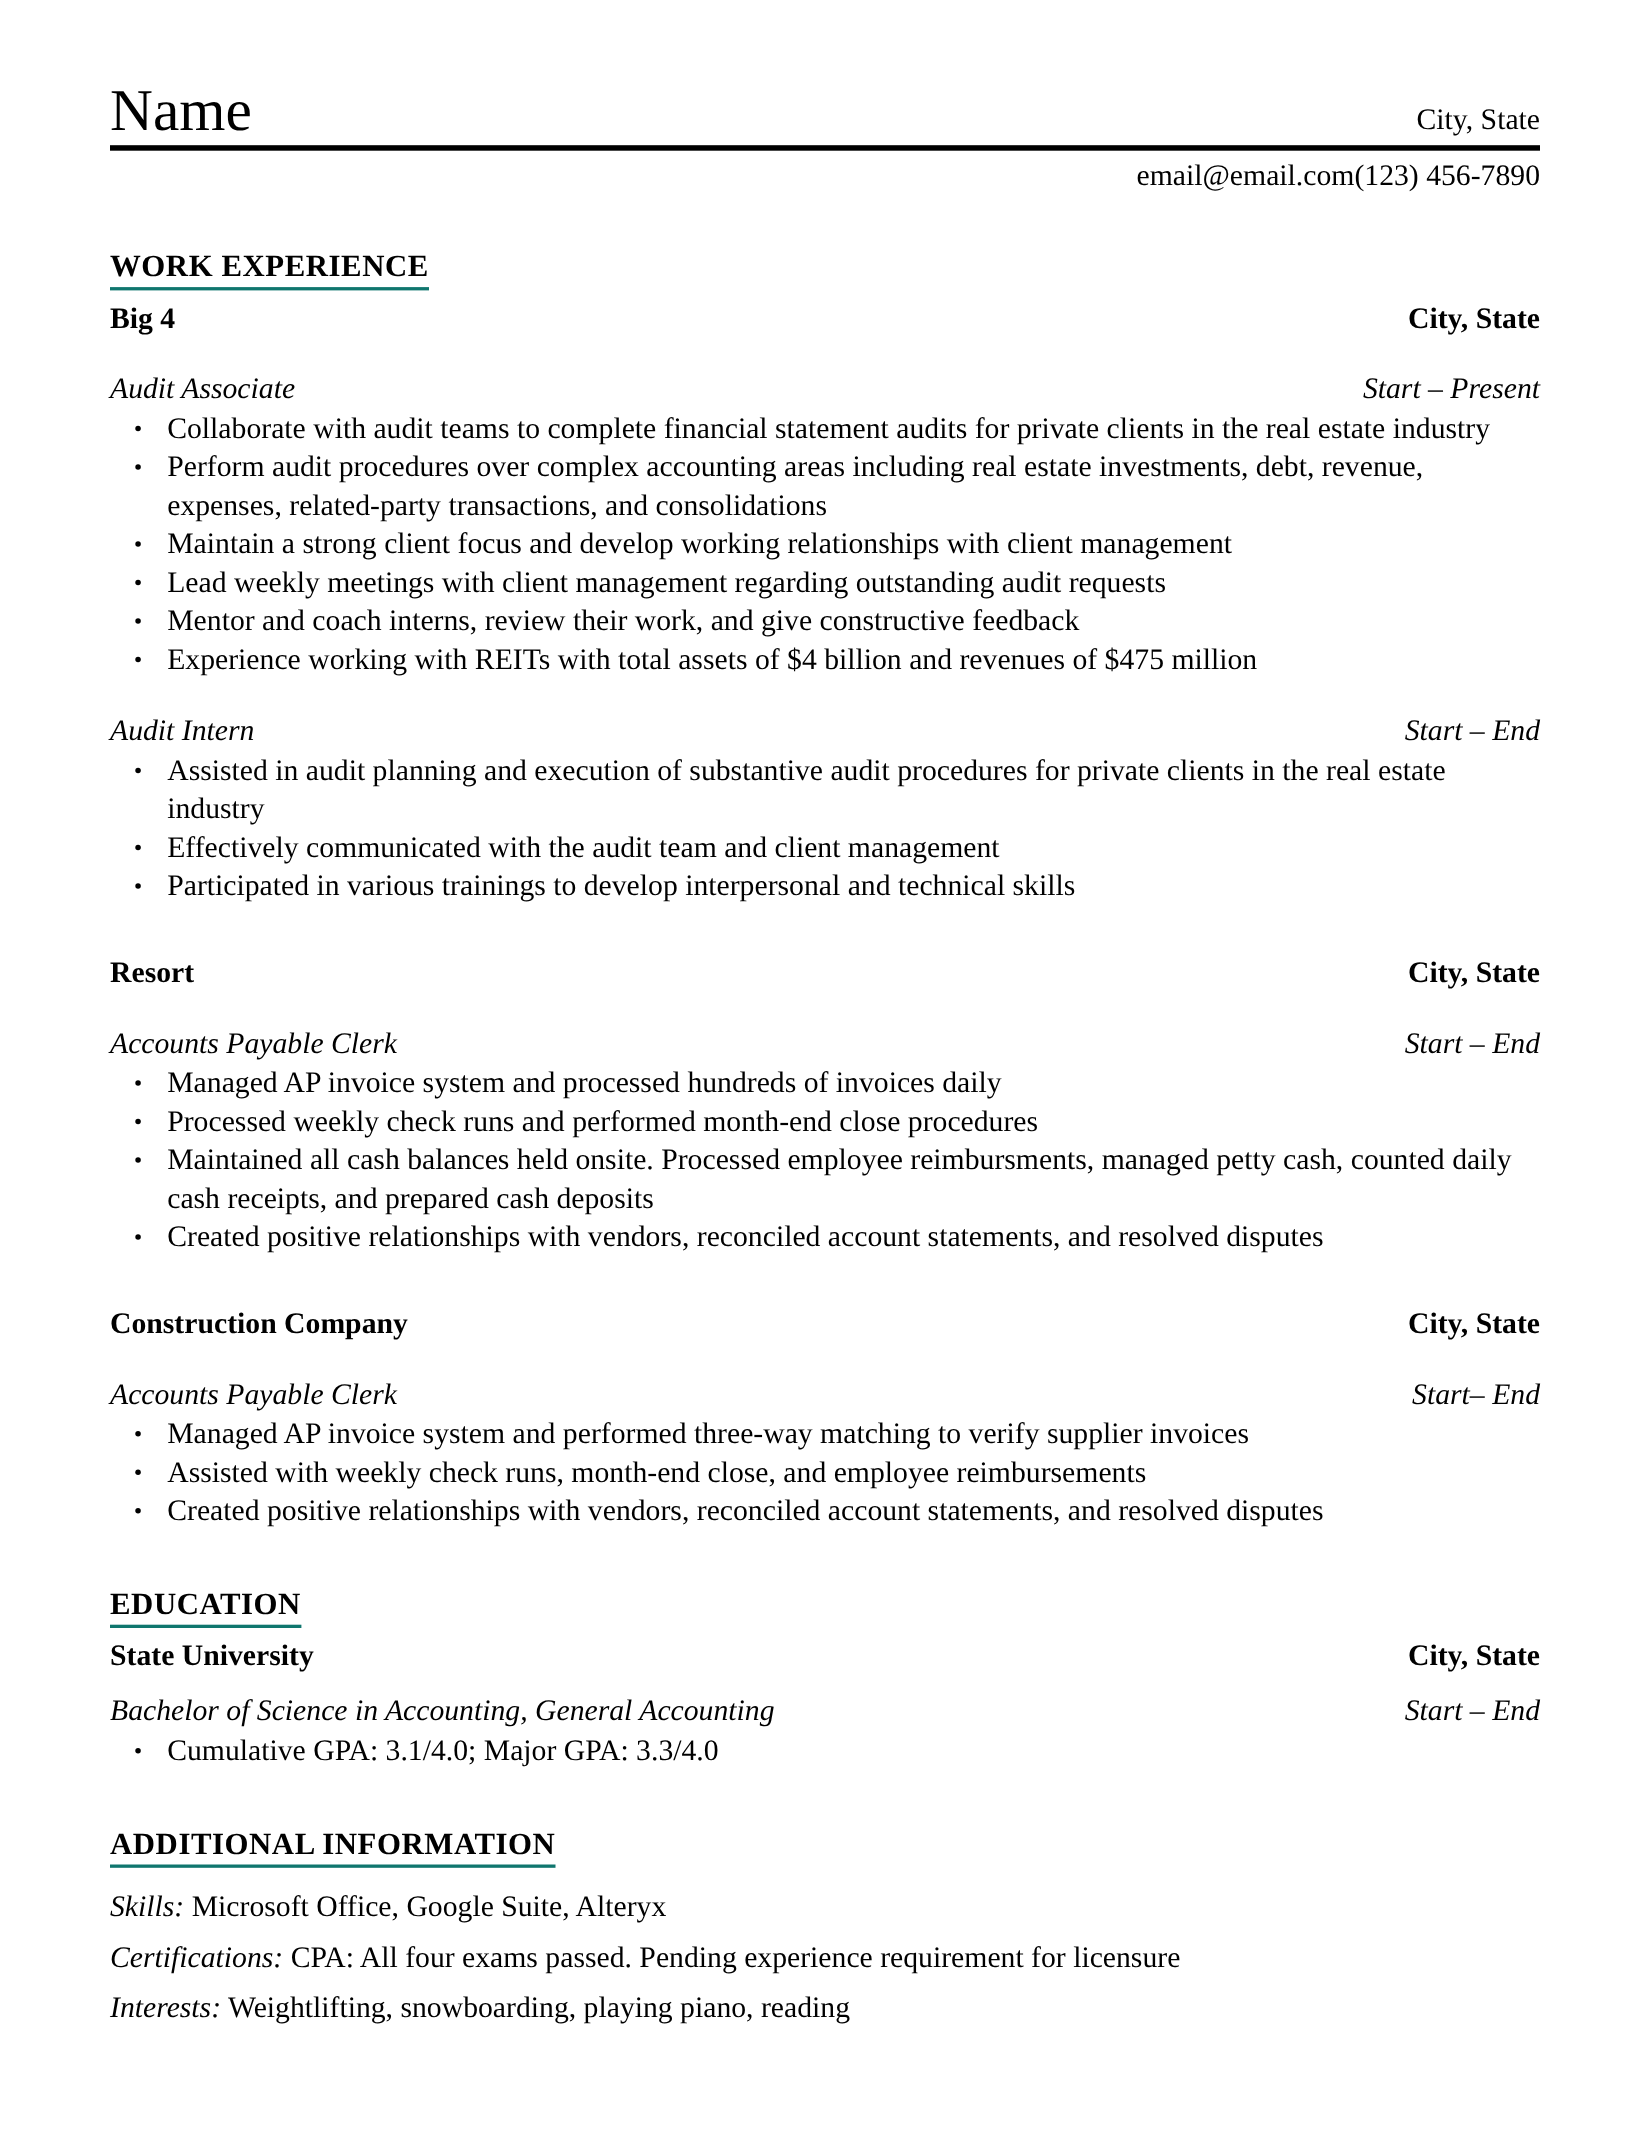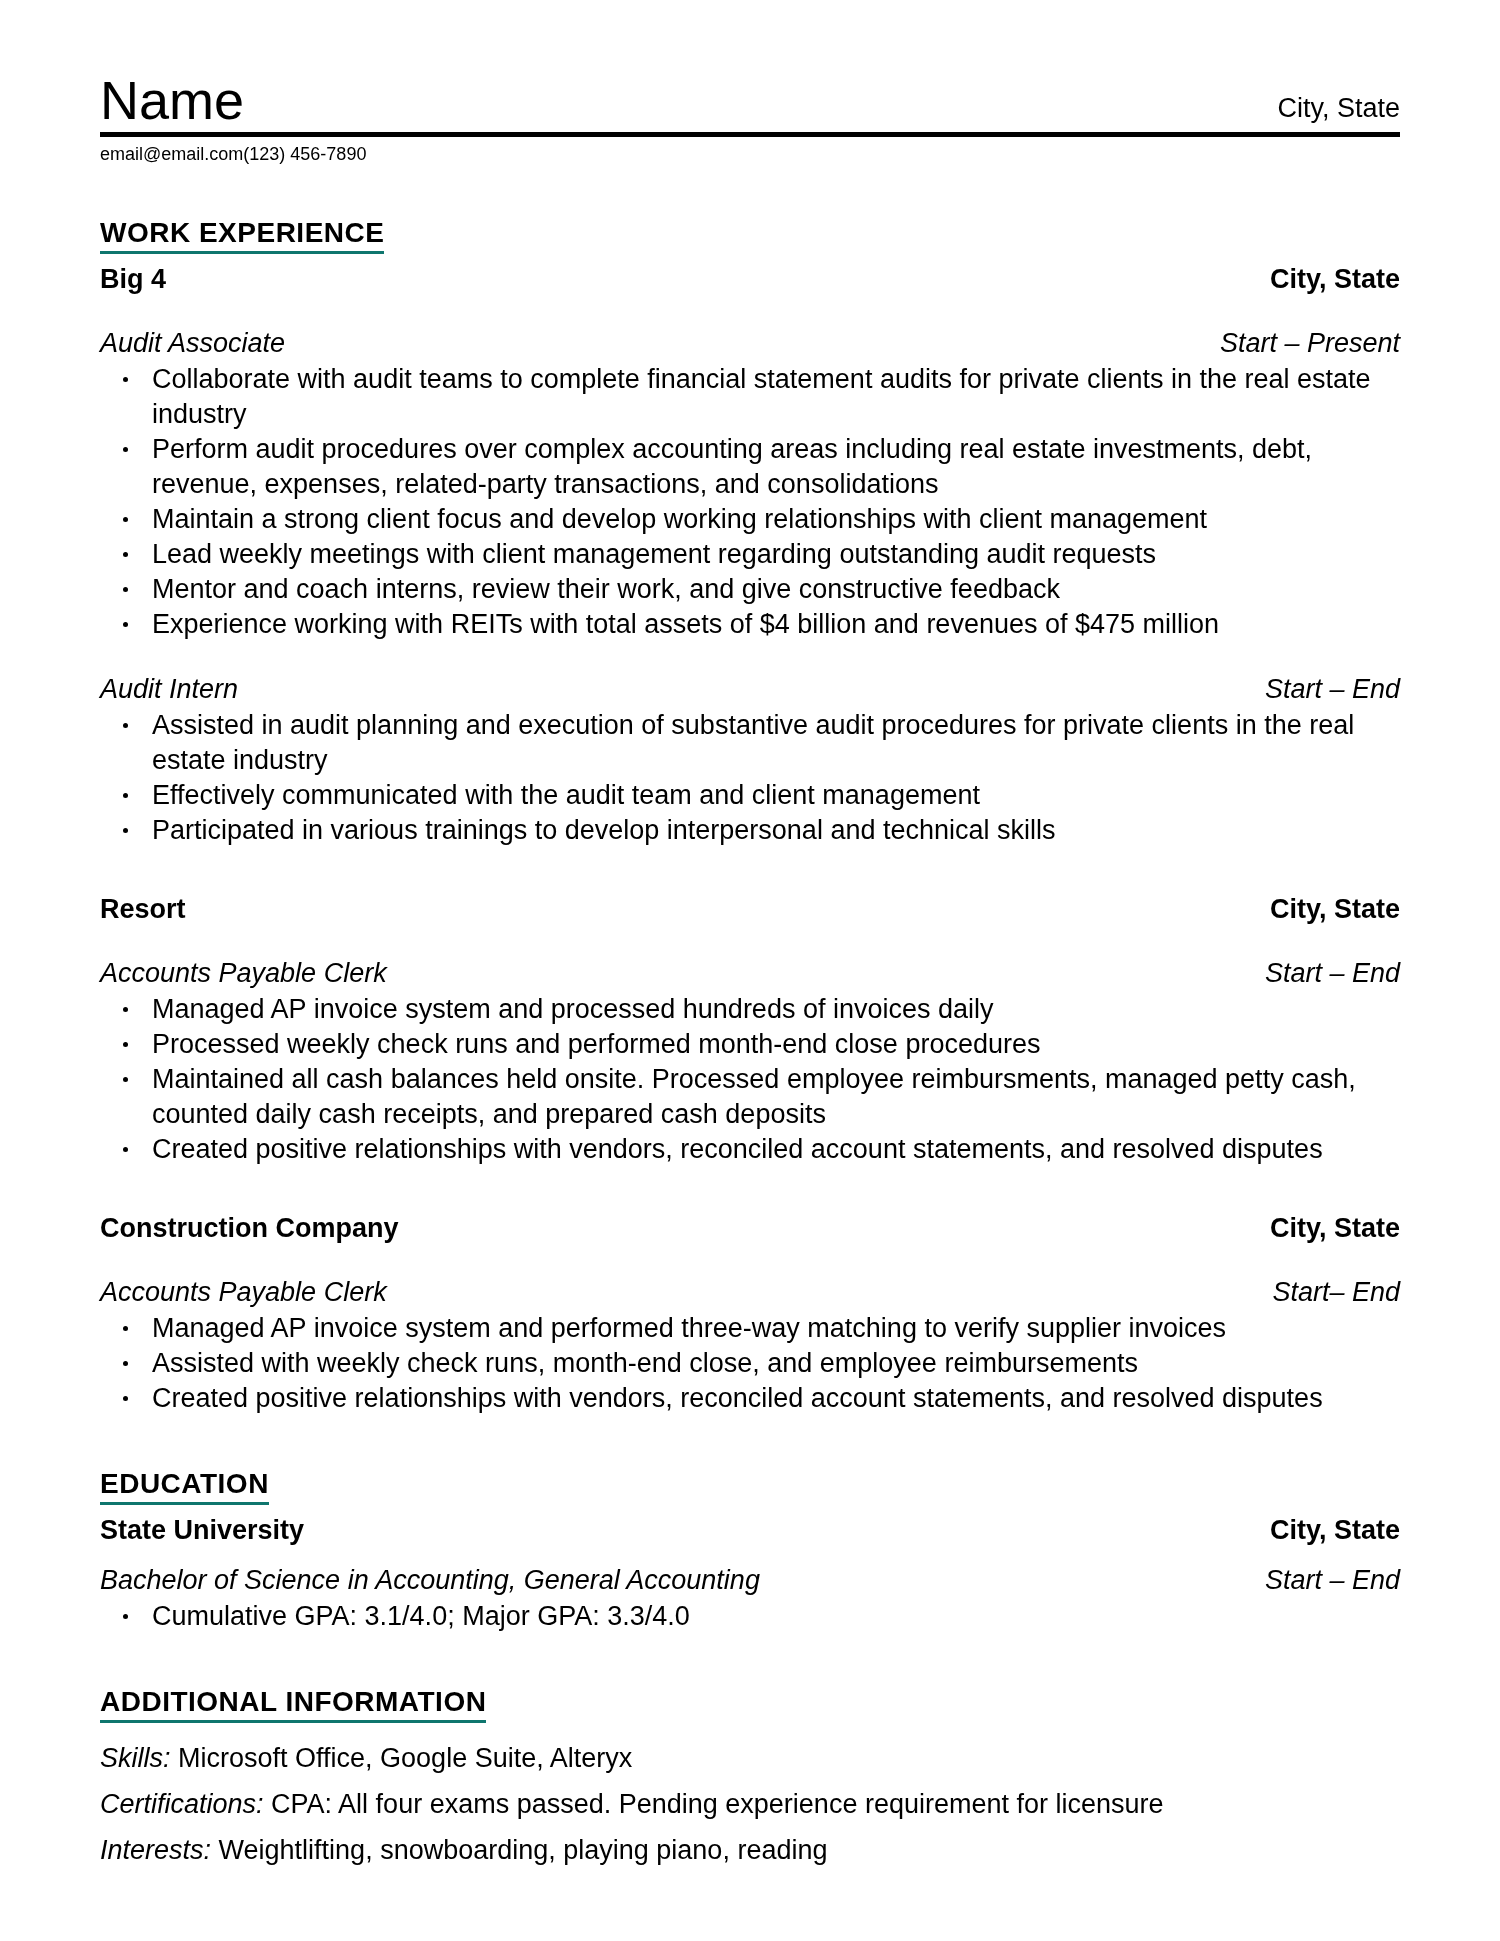--- a/index.html
+++ b/index.html
@@ -2,21 +2,21 @@
 <html><head>
 <meta charset="utf-8">
 <style>
   html, body { margin: 0; padding: 0; background: #ffffff; }
   .page {
     position: relative;
     width: 1500px;
     height: 1941px;
     background: #ffffff;
     color: #000000;
-    font-family: Liberation Sans, sans-serif;
+    font-family: Liberation Serif, serif;
     box-sizing: border-box;
     padding: 72px 100px 0 100px;
     overflow: hidden;
   }
 
   
   .header-row {
     display: flex;
     justify-content: space-between;
     align-items: flex-end;
@@ -29,22 +29,22 @@
     font-weight: normal;
     margin: 0;
   }
   .header-loc {
     font-size: 27px;
     line-height: 1.2;
     padding-bottom: 4px;
   }
   .contact-row {
     display: flex;
-    justify-content: flex-start;
-    font-size: 18px;
+    justify-content: flex-end;
+    font-size: 27px;
     padding-top: 7px;
   }
 
   
   .sec-head {
     font-size: 28px;
     font-weight: bold;
     margin-top: 52px;
     letter-spacing: 0.5px;
   }

